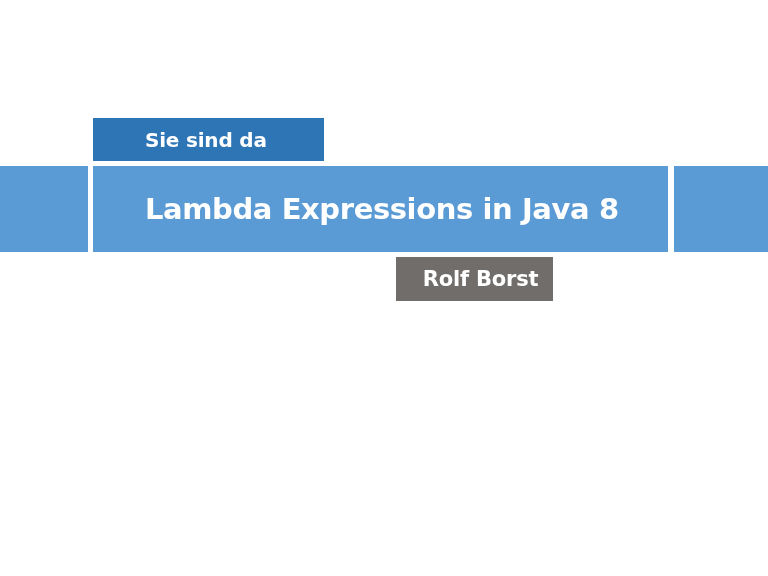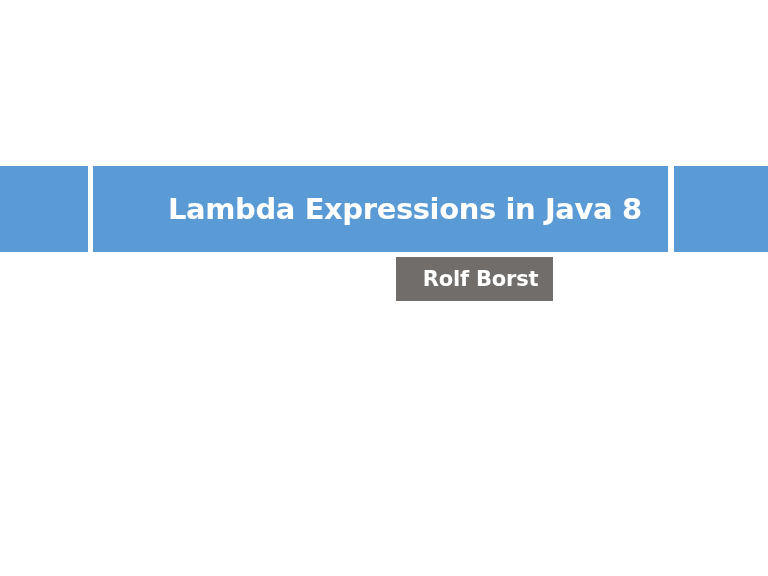--- a/index.html
+++ b/index.html
@@ -29,21 +29,21 @@
       background: #5b9bd5;
     }
     .band-main {
       left: 93px;
       top: 166px;
       width: 575px;
       height: 86px;
       background: #5b9bd5;
       display: flex;
       align-items: center;
-      padding-left: 75px;
+      padding-left: 52px;
     }
     .band-right {
       left: 674px;
       top: 166px;
       width: 94px;
       height: 86px;
       background: #5b9bd5;
     }
     .section-tag {
       left: 93px;
@@ -83,20 +83,23 @@
       color: #ffffff;
       font-weight: bold;
       font-size: 21px;
       letter-spacing: -0.2px;
     }
   </style>
 </head>
 <body>
 
 <div class="slide">
+  <div class="block section-tag">
+    <span>Sie sind da</span>
+  </div>
 
   <div class="block band-left"></div>
 
   <div class="block band-main">
     <span class="title">Lambda Expressions in Java 8</span>
   </div>
 
   <div class="block band-right"></div>
 
   <div class="block author">

